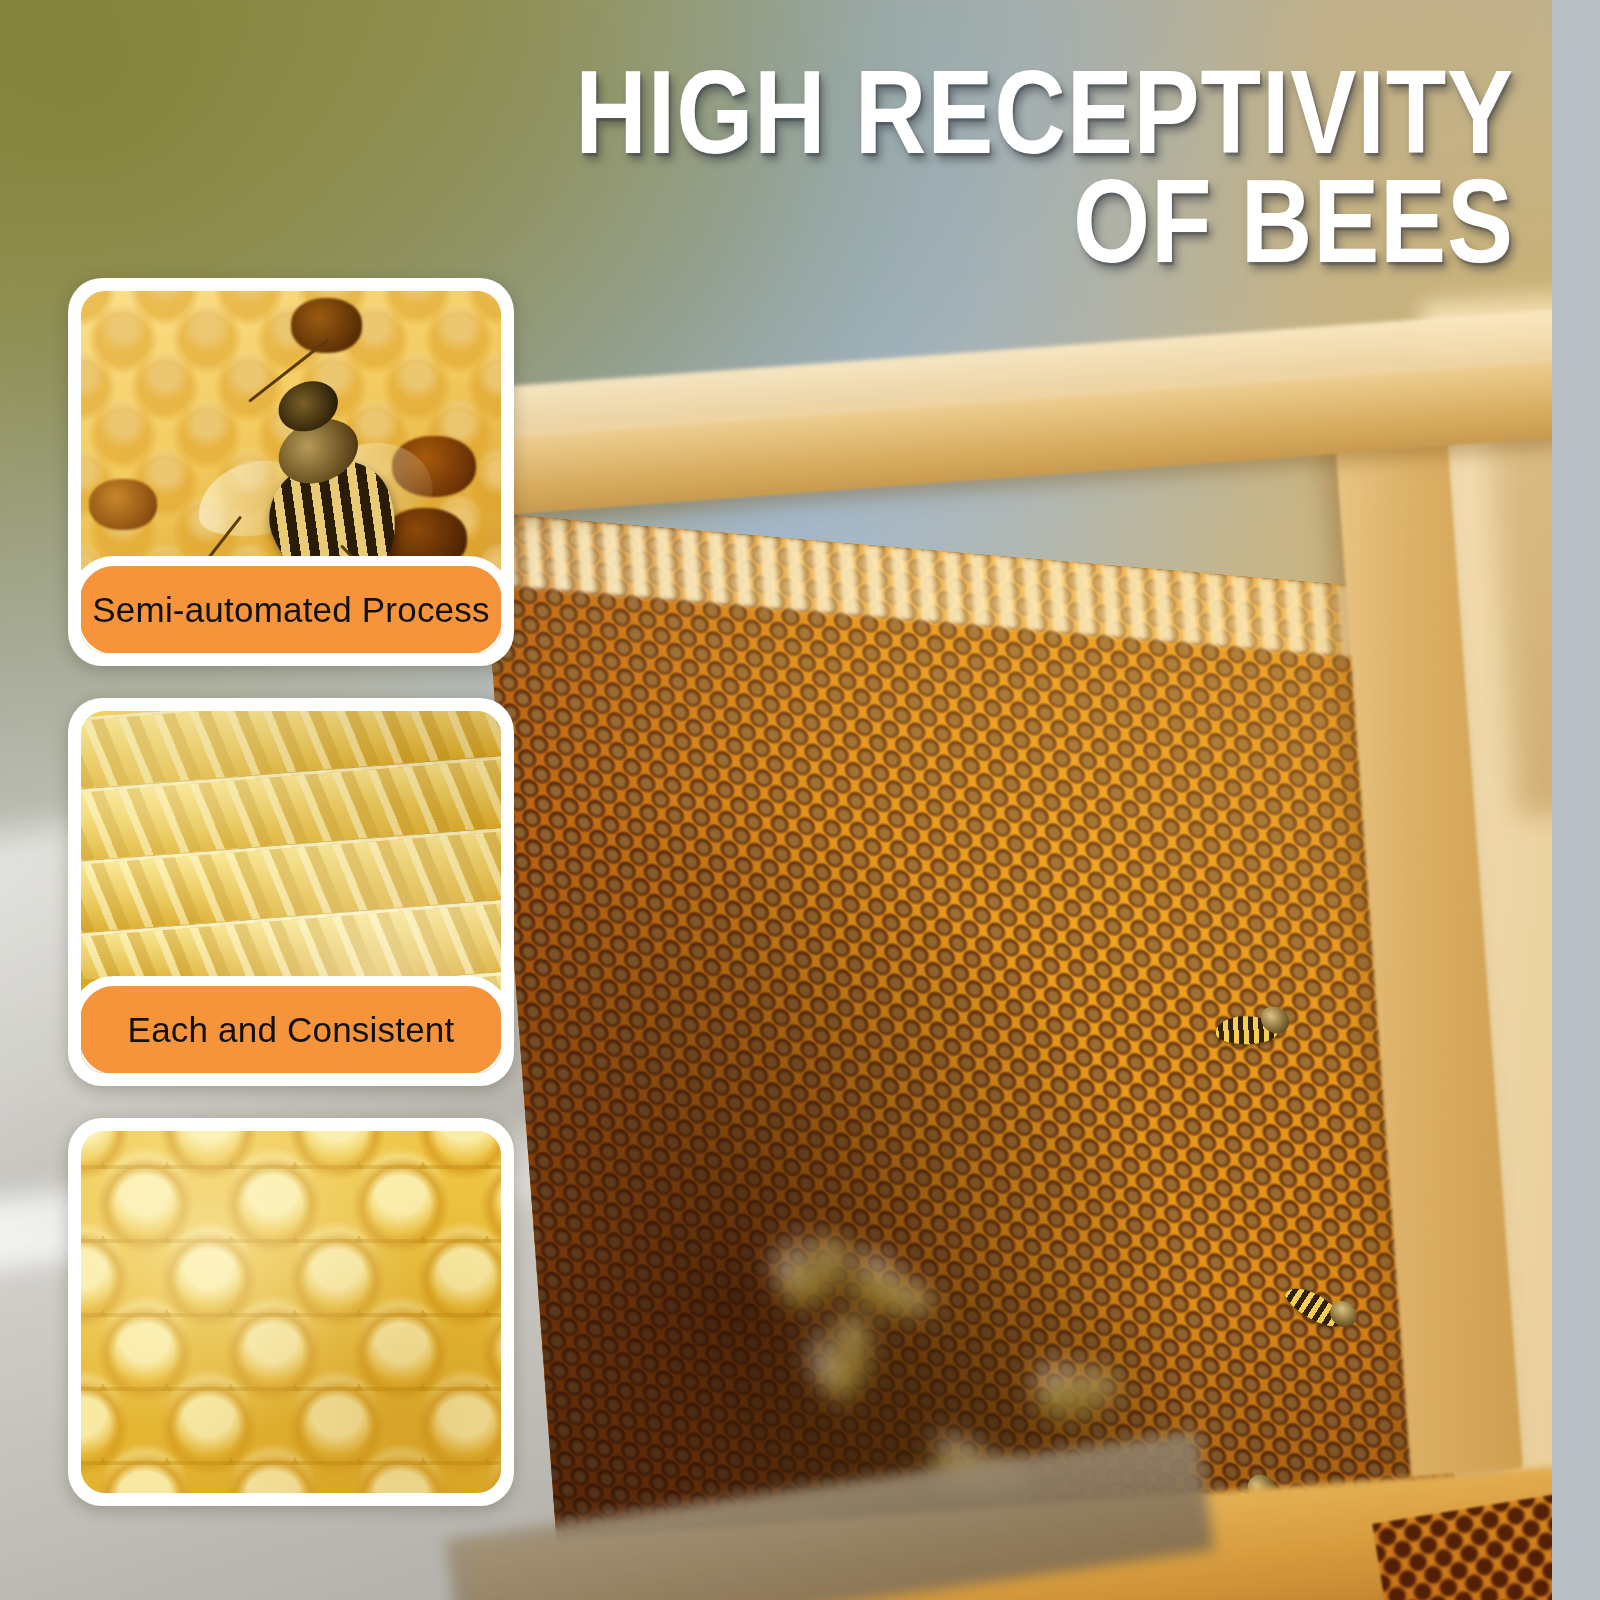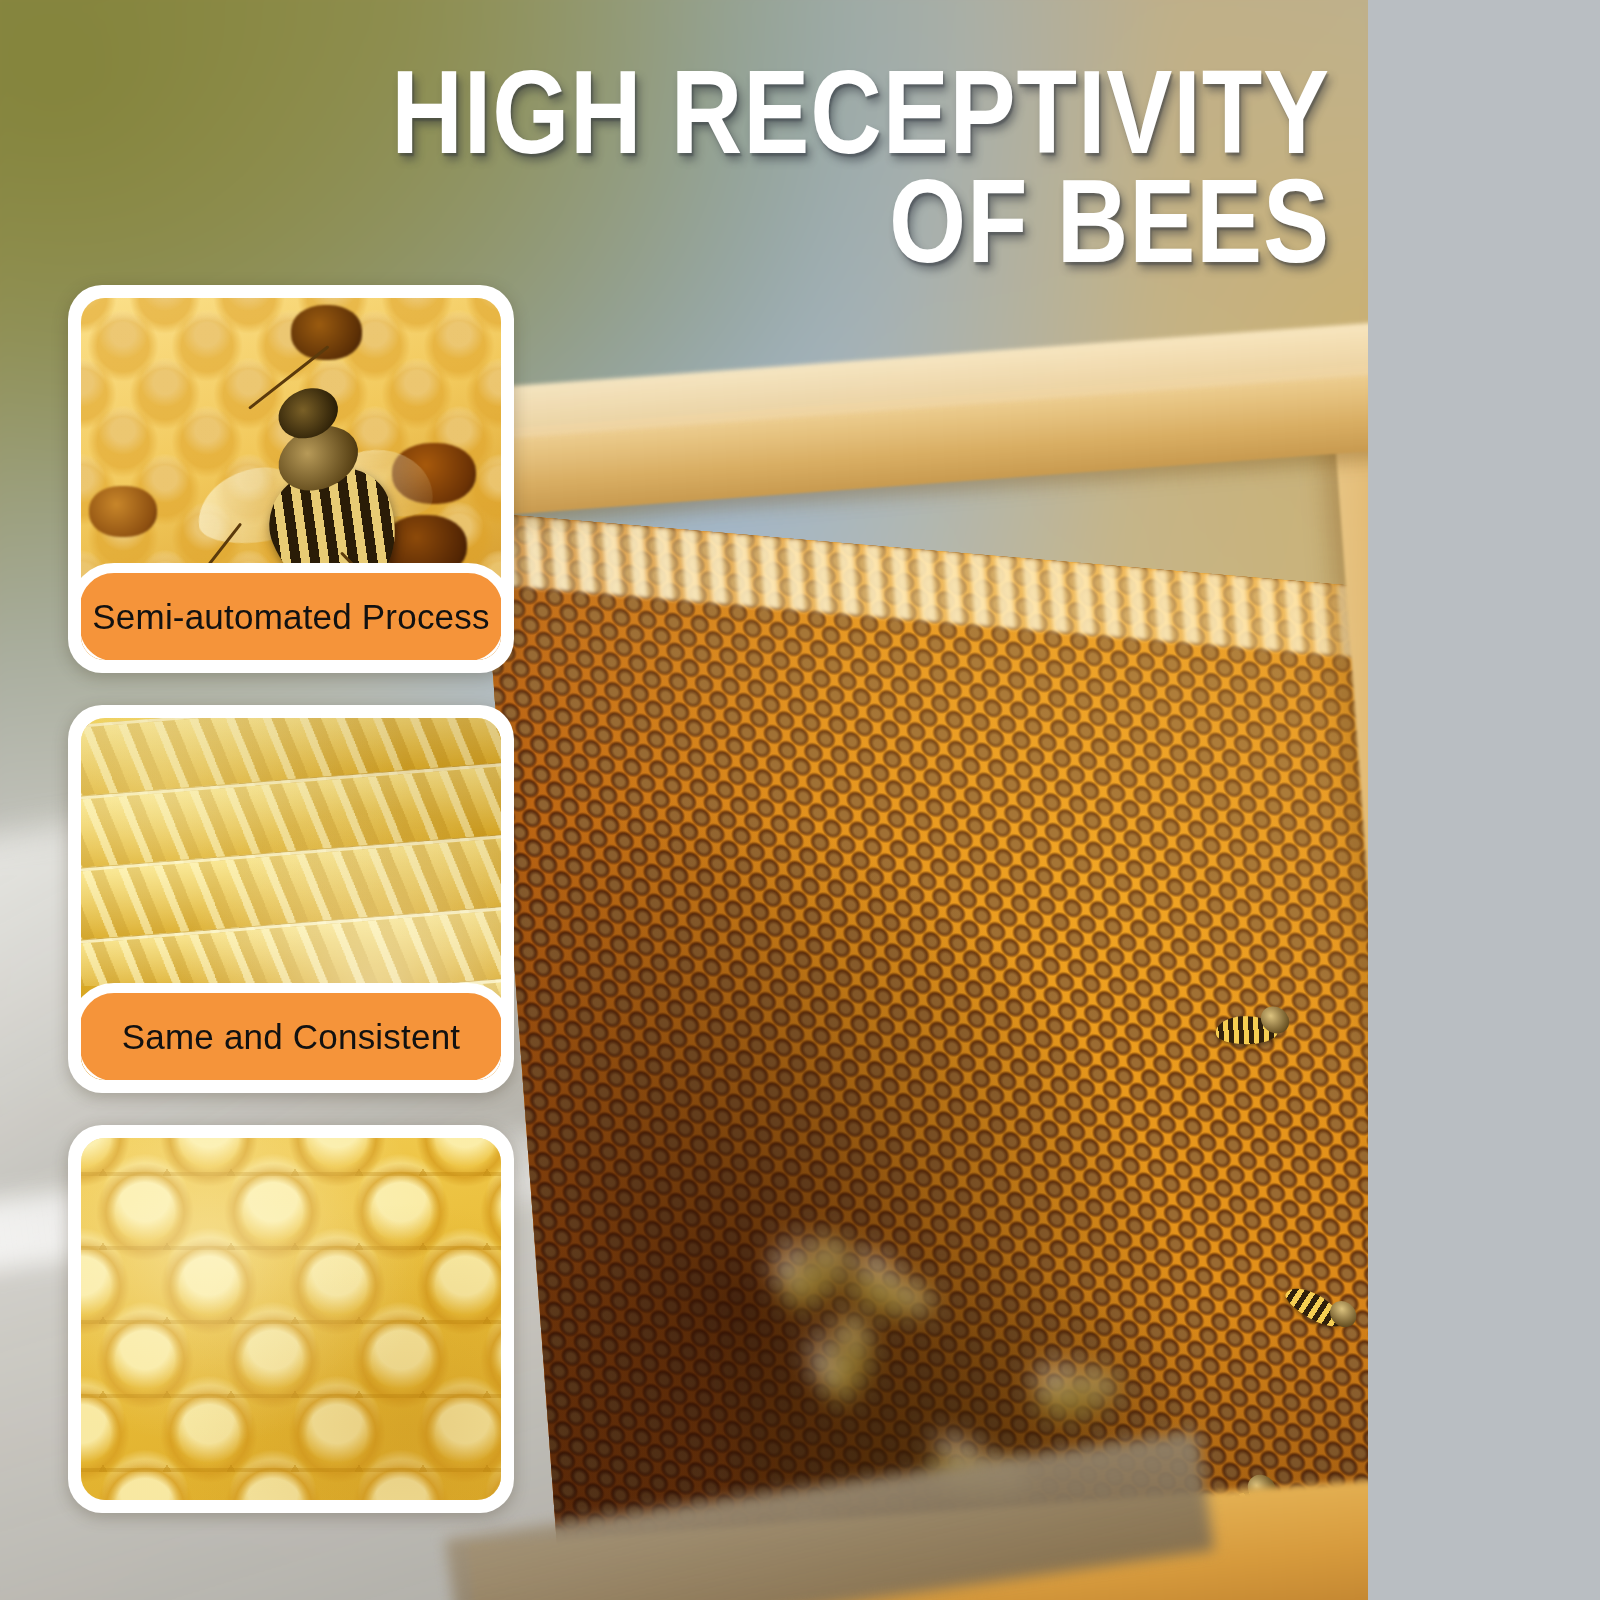--- a/index.html
+++ b/index.html
@@ -7,21 +7,21 @@
   html, body {
     width:1600px; height:1600px;
     overflow:hidden;
     font-family:"Liberation Sans", sans-serif;
     background:#b9bec2;
   }
 
   
   .poster {
     position:relative;
-    width:1368px; height:1600px;
+    width:1552px; height:1600px;
     overflow:hidden;
     background:#be185d;
   }
 
   
   .bg { position:absolute; inset:0; }
 
   
   .bg-blur {
     position:absolute; inset:-60px;
@@ -212,21 +212,21 @@
     letter-spacing:1px;
     transform:scaleX(.84);
     transform-origin:right top;
     text-shadow:5px 7px 9px rgba(40,45,55,.45), 2px 3px 2px rgba(40,45,55,.35);
     pointer-events:none;
     white-space:pre-line;
   }
 
   
   .cards {
-    position:absolute; left:68px; top:285px;
+    position:absolute; left:68px; top:278px;
     width:446px;
   }
   .card {
     position:relative;
     width:446px; height:388px;
     background:#ffffff;
     border-radius:34px;
     box-shadow:0 4px 16px rgba(60,50,30,.28);
     margin-bottom:32px;
     padding:13px;
@@ -513,21 +513,21 @@
         <div class="ph-sheets">
           <div class="row" style="top:-10px;"></div>
           <div class="row" style="top:62px;"></div>
           <div class="row" style="top:134px;"></div>
           <div class="row" style="top:206px;"></div>
           <div class="row" style="top:278px;"></div>
           <div class="crop-left"></div>
           <div class="gloss"></div>
         </div>
         <div class="pill">
-          <span>Same and Consistent</span>
+          <span>Each and Consistent</span>
         </div>
       </div>
     </div>
 
     <div class="card">
       <div class="card-photo">
         <div class="ph-macro">
           <div class="hexgrid"></div>
           <div class="sheen"></div>
         </div>

